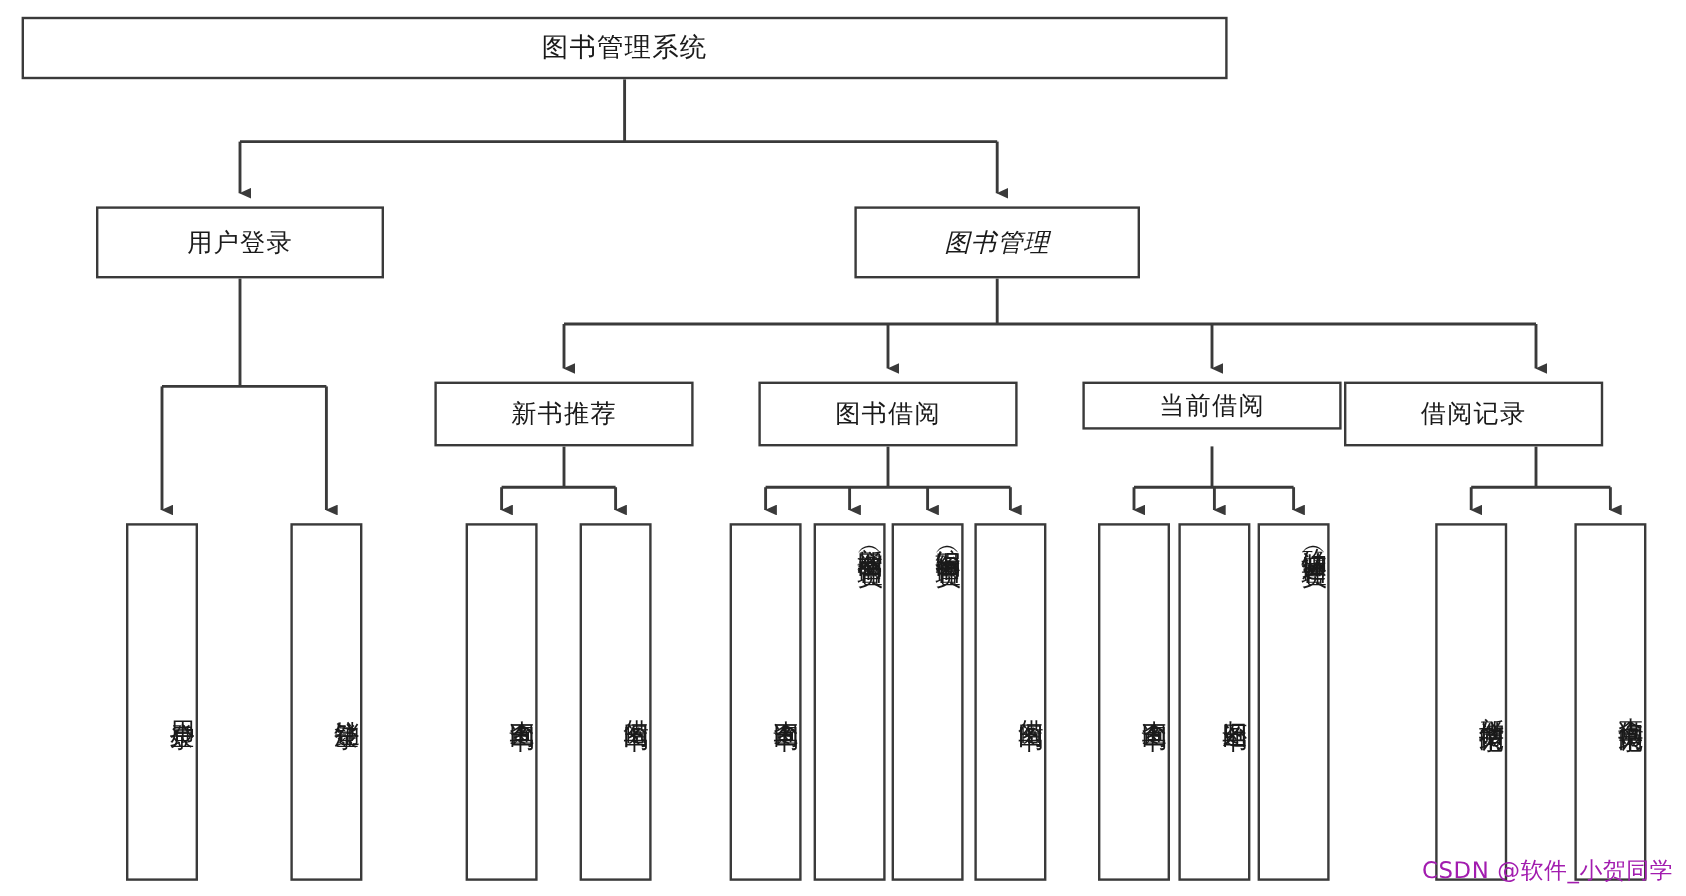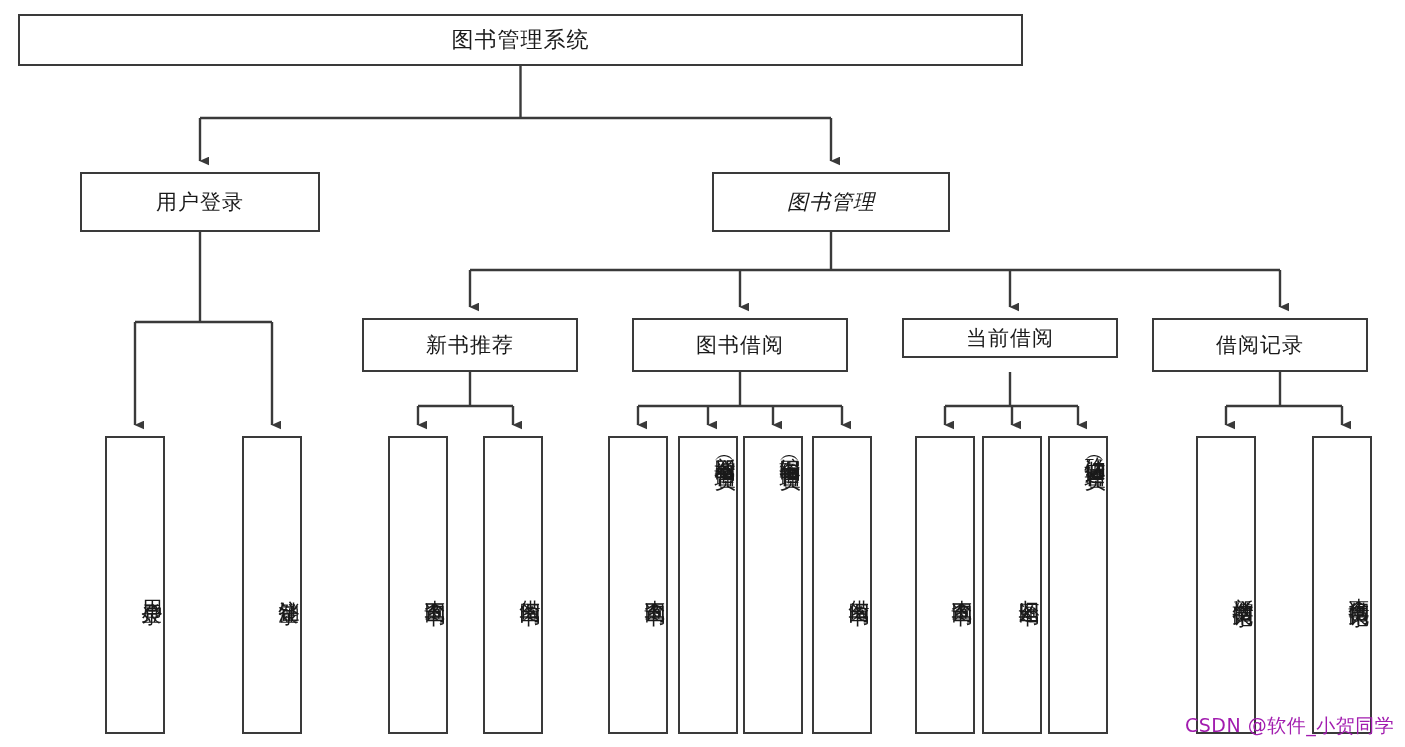--- a/index.html
+++ b/index.html
@@ -128,21 +128,21 @@
       </div>
       <div class="node horiz" style="left: 362px; top: 318px; width: 216px; height: 54px;">
         <span class="label">新书推荐</span>
       </div>
       <div class="node horiz" style="left: 632px; top: 318px; width: 216px; height: 54px;">
         <span class="label">图书借阅</span>
       </div>
       <div class="node horiz" style="left: 902px; top: 318px; width: 216px; height: 40px;">
         <span class="label">当前借阅</span>
       </div>
-      <div class="node horiz" style="left: 1152px; top: 318px; width: 216px; height: 54px;">
+      <div class="node horiz" style="left: 1120px; top: 318px; width: 216px; height: 54px;">
         <span class="label">借阅记录</span>
       </div>
       <div class="node vert" style="left: 105px; top: 436px; width: 60px; height: 298px;">
         <span class="label">用户登录</span>
       </div>
       <div class="node vert" style="left: 242px; top: 436px; width: 60px; height: 298px;">
         <span class="label">注销登录</span>
       </div>
       <div class="node vert" style="left: 388px; top: 436px; width: 60px; height: 298px;">
         <span class="label">查询图书</span>

